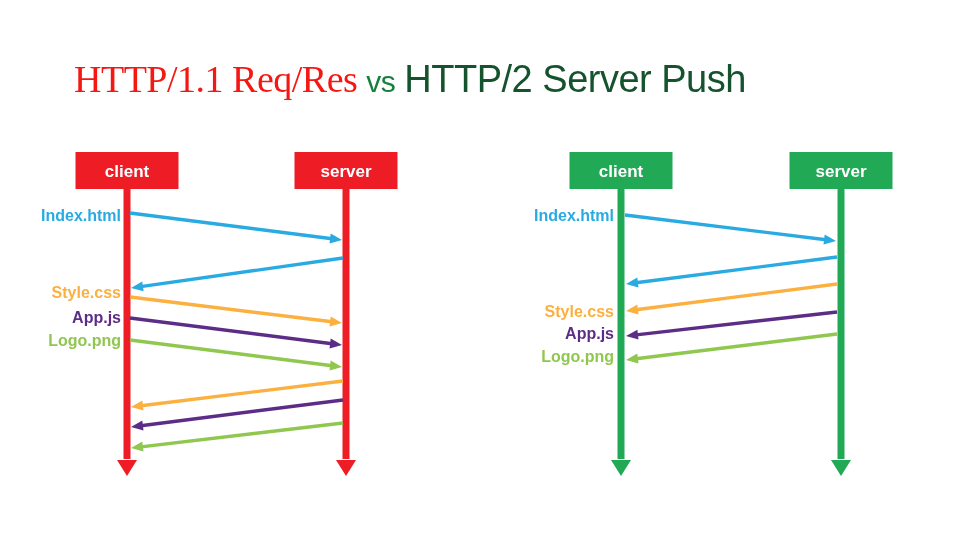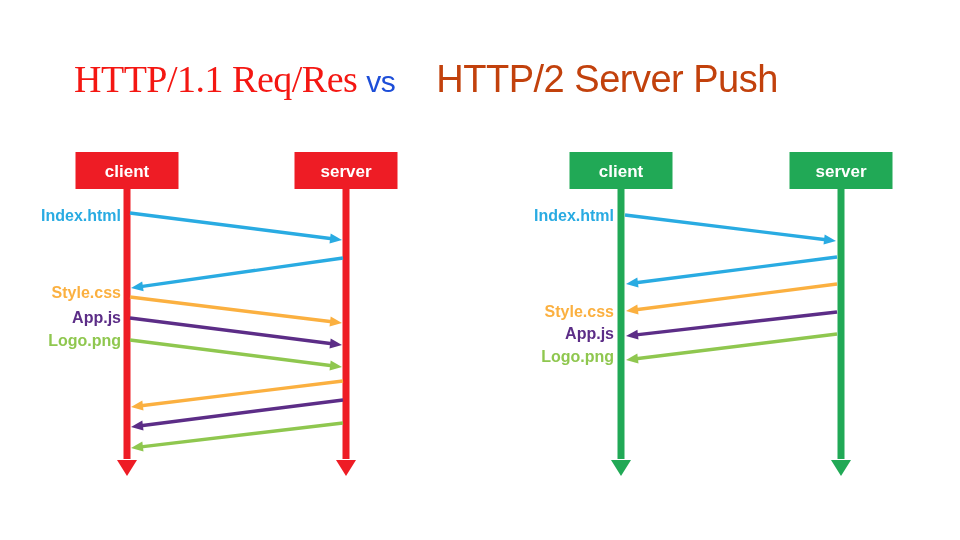--- a/index.html
+++ b/index.html
@@ -26,21 +26,21 @@
     position:absolute;
     left:0;top:0;
   }
   svg text{font-family:"Liberation Sans",sans-serif;}
 </style>
 </head>
 <body>
 
 <div class="slide">
   <div class="title">
-    <span class="t-http1" style="color: rgb(244, 23, 18); font-family: Liberation Serif, serif;">HTTP/1.1 Req/Res</span><span class="t-vs" style="color: #1d4ed8; margin-top: 36px;">vs</span><span class="t-http2" style="color: #c2410c; margin-left: 32px;">HTTP/2 Server Push</span>
+    <span class="t-http1" style="color: rgb(244, 23, 18); font-family: Liberation Serif, serif;">HTTP/1.1 Req/Res</span><span class="t-vs" style="color: #15803d; margin-top: 36px;">vs</span><span class="t-http2" style="color: #14532d;">HTTP/2 Server Push</span>
   </div>
   <svg class="diagram" width="960" height="540" viewBox="0 0 960 540">
       <g>
         <line x1="127" y1="187" x2="127" y2="459" stroke="#EE1C25" stroke-width="7"></line>
         <polygon points="127,476 117.0,460.0 137.0,460.0" fill="#EE1C25"></polygon>
         <line x1="346" y1="187" x2="346" y2="459" stroke="#EE1C25" stroke-width="7"></line>
         <polygon points="346,476 336.0,460.0 356.0,460.0" fill="#EE1C25"></polygon>
         <rect x="75.5" y="152" width="103" height="37" fill="#EE1C25"></rect>
         <text x="127" y="176.5" text-anchor="middle" fill="#FFFFFF" font-size="17" font-weight="bold">client</text>
         <rect x="294.5" y="152" width="103" height="37" fill="#EE1C25"></rect>

